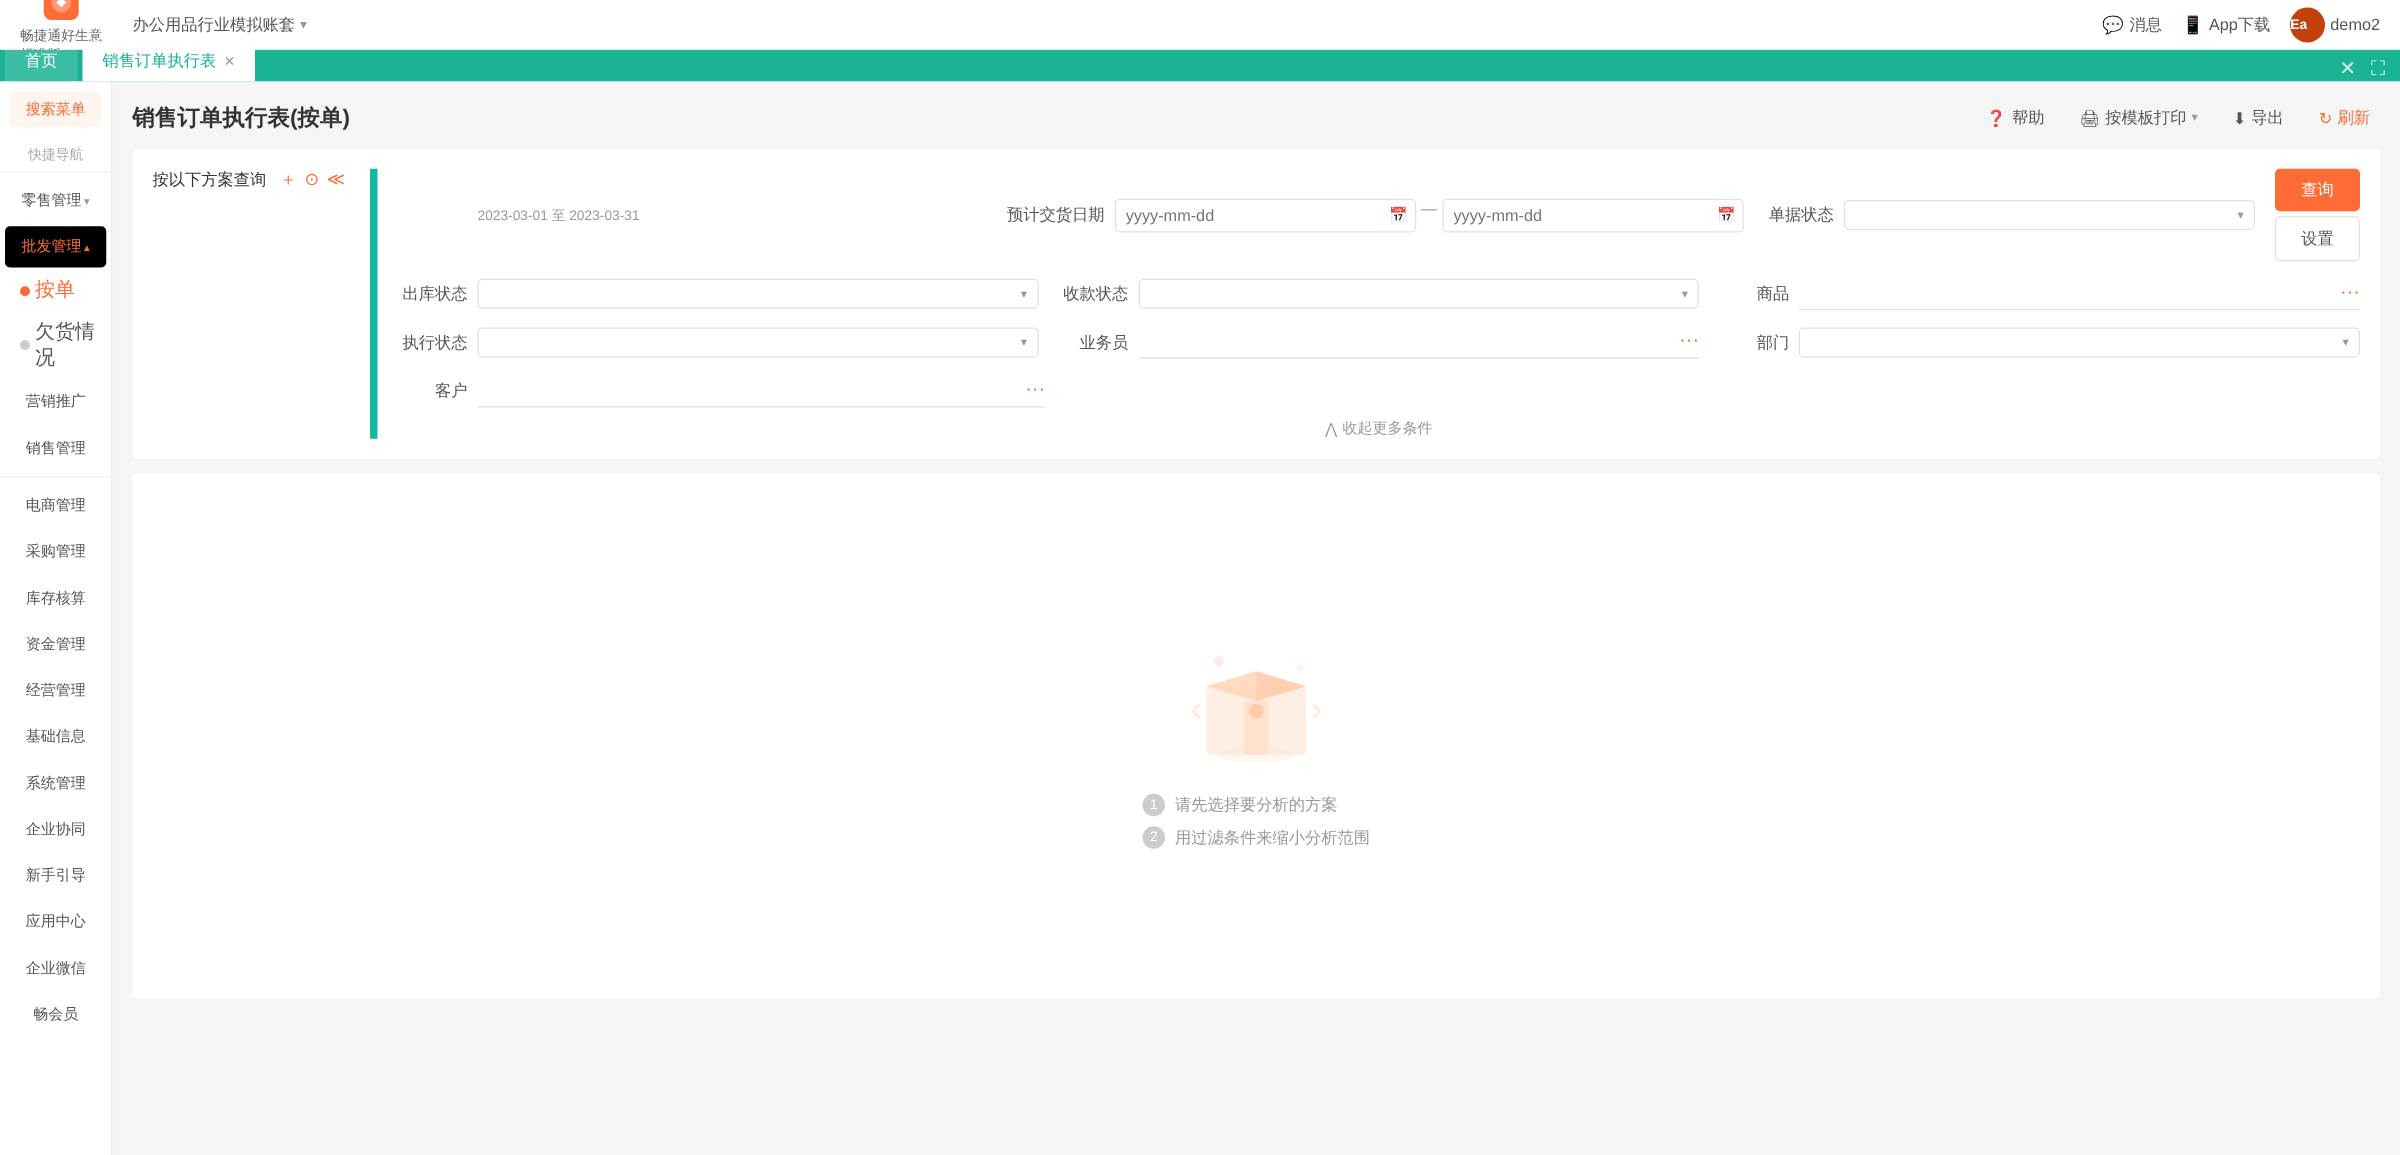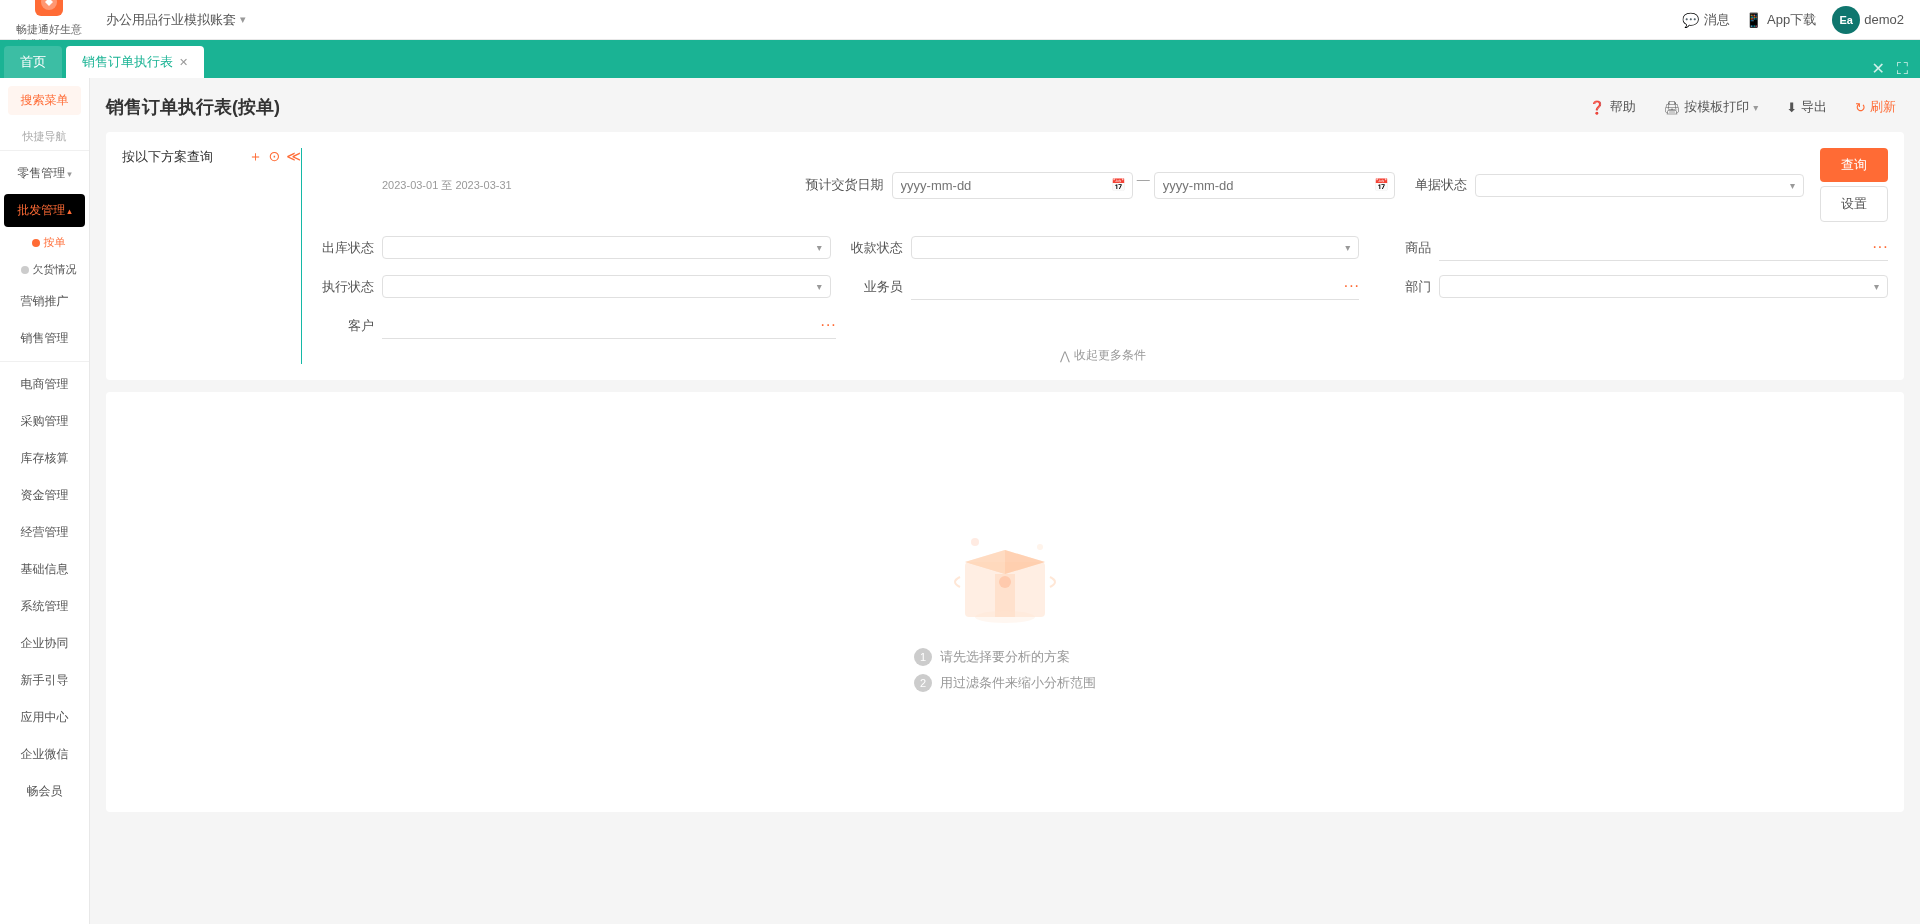--- a/index.html
+++ b/index.html
@@ -6,63 +6,63 @@
     body { font-family: 'Microsoft YaHei', Arial, sans-serif; font-size: 13px; background: #f5f5f5; color: #333; display: flex; flex-direction: column; height: 924px; overflow: hidden; }
 
     
     .top-bar { height: 40px; background: #fff; display: flex; align-items: center; justify-content: space-between; padding: 0 16px; border-bottom: 1px solid #e8e8e8; flex-shrink: 0; }
     .top-bar-left { display: flex; align-items: center; gap: 8px; }
     .logo-area { display: flex; align-items: center; gap: 6px; flex-direction: column; }
     .logo-icon { width: 28px; height: 28px; background: #ff6b35; border-radius: 6px; display: flex; align-items: center; justify-content: center; color: white; font-size: 14px; font-weight: bold; }
     .logo-text { font-size: 11px; color: #666; line-height: 1.3; }
     .top-right { display: flex; align-items: center; gap: 16px; color: #555; font-size: 13px; }
     .top-right-item { display: flex; align-items: center; gap: 4px; cursor: pointer; }
-    .avatar { width: 28px; height: 28px; border-radius: 50%; background: #0f766e; display: flex; align-items: center; justify-content: center; color: white; font-size: 11px; overflow: hidden; }
-
-    
-    .nav-tabs { height: 38px; background: #1ab394; display: flex; align-items: flex-end; padding: 0 0 0 0; flex-shrink: 0; position: relative; justify-content: center; }
+    .avatar { width: 28px; height: 28px; border-radius: 50%; background: #c2410c; display: flex; align-items: center; color: white; font-size: 11px; overflow: hidden; }
+
+    
+    .nav-tabs { height: 25px; background: #1ab394; display: flex; align-items: flex-end; padding: 0 0 0 0; flex-shrink: 0; position: relative; justify-content: center; }
     .nav-tab { height: 32px; padding: 0 16px; display: flex; align-items: center; cursor: pointer; font-size: 13px; color: rgba(255,255,255,0.85); gap: 6px; border-radius: 4px 4px 0 0; margin-left: 4px; }
     .nav-tab.home { background: rgba(255,255,255,0.15); color: white; }
     .nav-tab.active { background: #fff; color: #1ab394; font-weight: 500; }
     .nav-tab .close-x { font-size: 11px; color: #999; cursor: pointer; }
     .nav-tab-end { margin-left: auto; display: flex; align-items: center; padding: 0 12px; gap: 12px; }
     .nav-tab-end-icon { color: rgba(255,255,255,0.8); cursor: pointer; font-size: 16px; }
 
     
     .main-layout { display: flex; flex: 1; overflow: hidden; }
 
     
     .sidebar { width: 90px; background: #fff; border-right: 1px solid #e8e8e8; display: flex; flex-direction: column; overflow-y: auto; flex-shrink: 0; }
     .sidebar-search { padding: 8px; }
     .sidebar-search-btn { width: 100%; background: #fff5f0; border: none; color: #ff6b35; padding: 6px 4px; border-radius: 4px; cursor: pointer; font-size: 12px; text-align: center; }
     .sidebar-nav-label { padding: 6px 8px 2px; font-size: 11px; color: #aaa; text-align: center; }
     .sidebar-item { padding: 8px 4px; text-align: center; cursor: pointer; font-size: 12px; color: #555; border-radius: 4px; margin: 2px 4px; }
     .sidebar-item.has-arrow { display: flex; align-items: center; justify-content: center; gap: 2px; }
     .sidebar-divider { height: 1px; background: #f0f0f0; margin: 4px 0; }
     .sidebar-sub { padding-left: 8px; }
-    .sidebar-sub-item { padding: 6px 8px; font-size: 11px; color: #555; cursor: pointer; display: flex; align-items: center; gap: 4px; justify-content: center; }
+    .sidebar-sub-item { padding: 6px 8px; font-size: 16px; color: #555; cursor: pointer; display: flex; align-items: center; gap: 4px; }
     .sidebar-sub-item.active { color: #ff6b35; }
     .orange-dot { width: 8px; height: 8px; background: #ff6b35; border-radius: 50%; display: inline-block; flex-shrink: 0; }
     .gray-dot { width: 8px; height: 8px; background: #ccc; border-radius: 50%; display: inline-block; flex-shrink: 0; }
 
     
     .content-area { flex: 1; overflow: auto; background: #f5f5f5; }
 
     
     .page-container { padding: 16px; }
     .page-header { display: flex; align-items: center; justify-content: space-between; margin-bottom: 12px; }
     .page-title { font-size: 18px; font-weight: 600; color: #333; }
     .page-actions { display: flex; align-items: center; gap: 12px; }
     .action-btn { display: flex; align-items: center; gap: 4px; cursor: pointer; color: #555; font-size: 13px; padding: 4px 8px; border-radius: 4px; }
     .action-btn-orange { color: #ff6b35; }
 
     
     .filter-panel { background: #fff; border-radius: 4px; padding: 16px; margin-bottom: 12px; }
     .filter-section { display: flex; gap: 0; }
-    .filter-left { width: 180px; border-right: 1px solid #14b8a6; padding-right: 0; flex-shrink: 0; }
+    .filter-left { width: 180px; border-right: 6px solid #14b8a6; padding-right: 20px; flex-shrink: 0; }
     .filter-left-title { font-size: 13px; color: #333; margin-bottom: 8px; display: flex; align-items: center; justify-content: space-between; }
     .filter-left-title .icons { display: flex; gap: 6px; }
     .filter-left-title .icon { color: #ff6b35; cursor: pointer; font-size: 14px; }
     .filter-right { flex: 1; padding-left: 16px; }
 
     
     .filter-rows { display: flex; flex-direction: column; gap: 12px; }
     .filter-row { display: flex; align-items: center; gap: 16px; }
     .filter-group { display: flex; align-items: center; gap: 8px; flex: 1; }
     .filter-label { font-size: 13px; color: #555; white-space: nowrap; min-width: 56px; text-align: right; }

